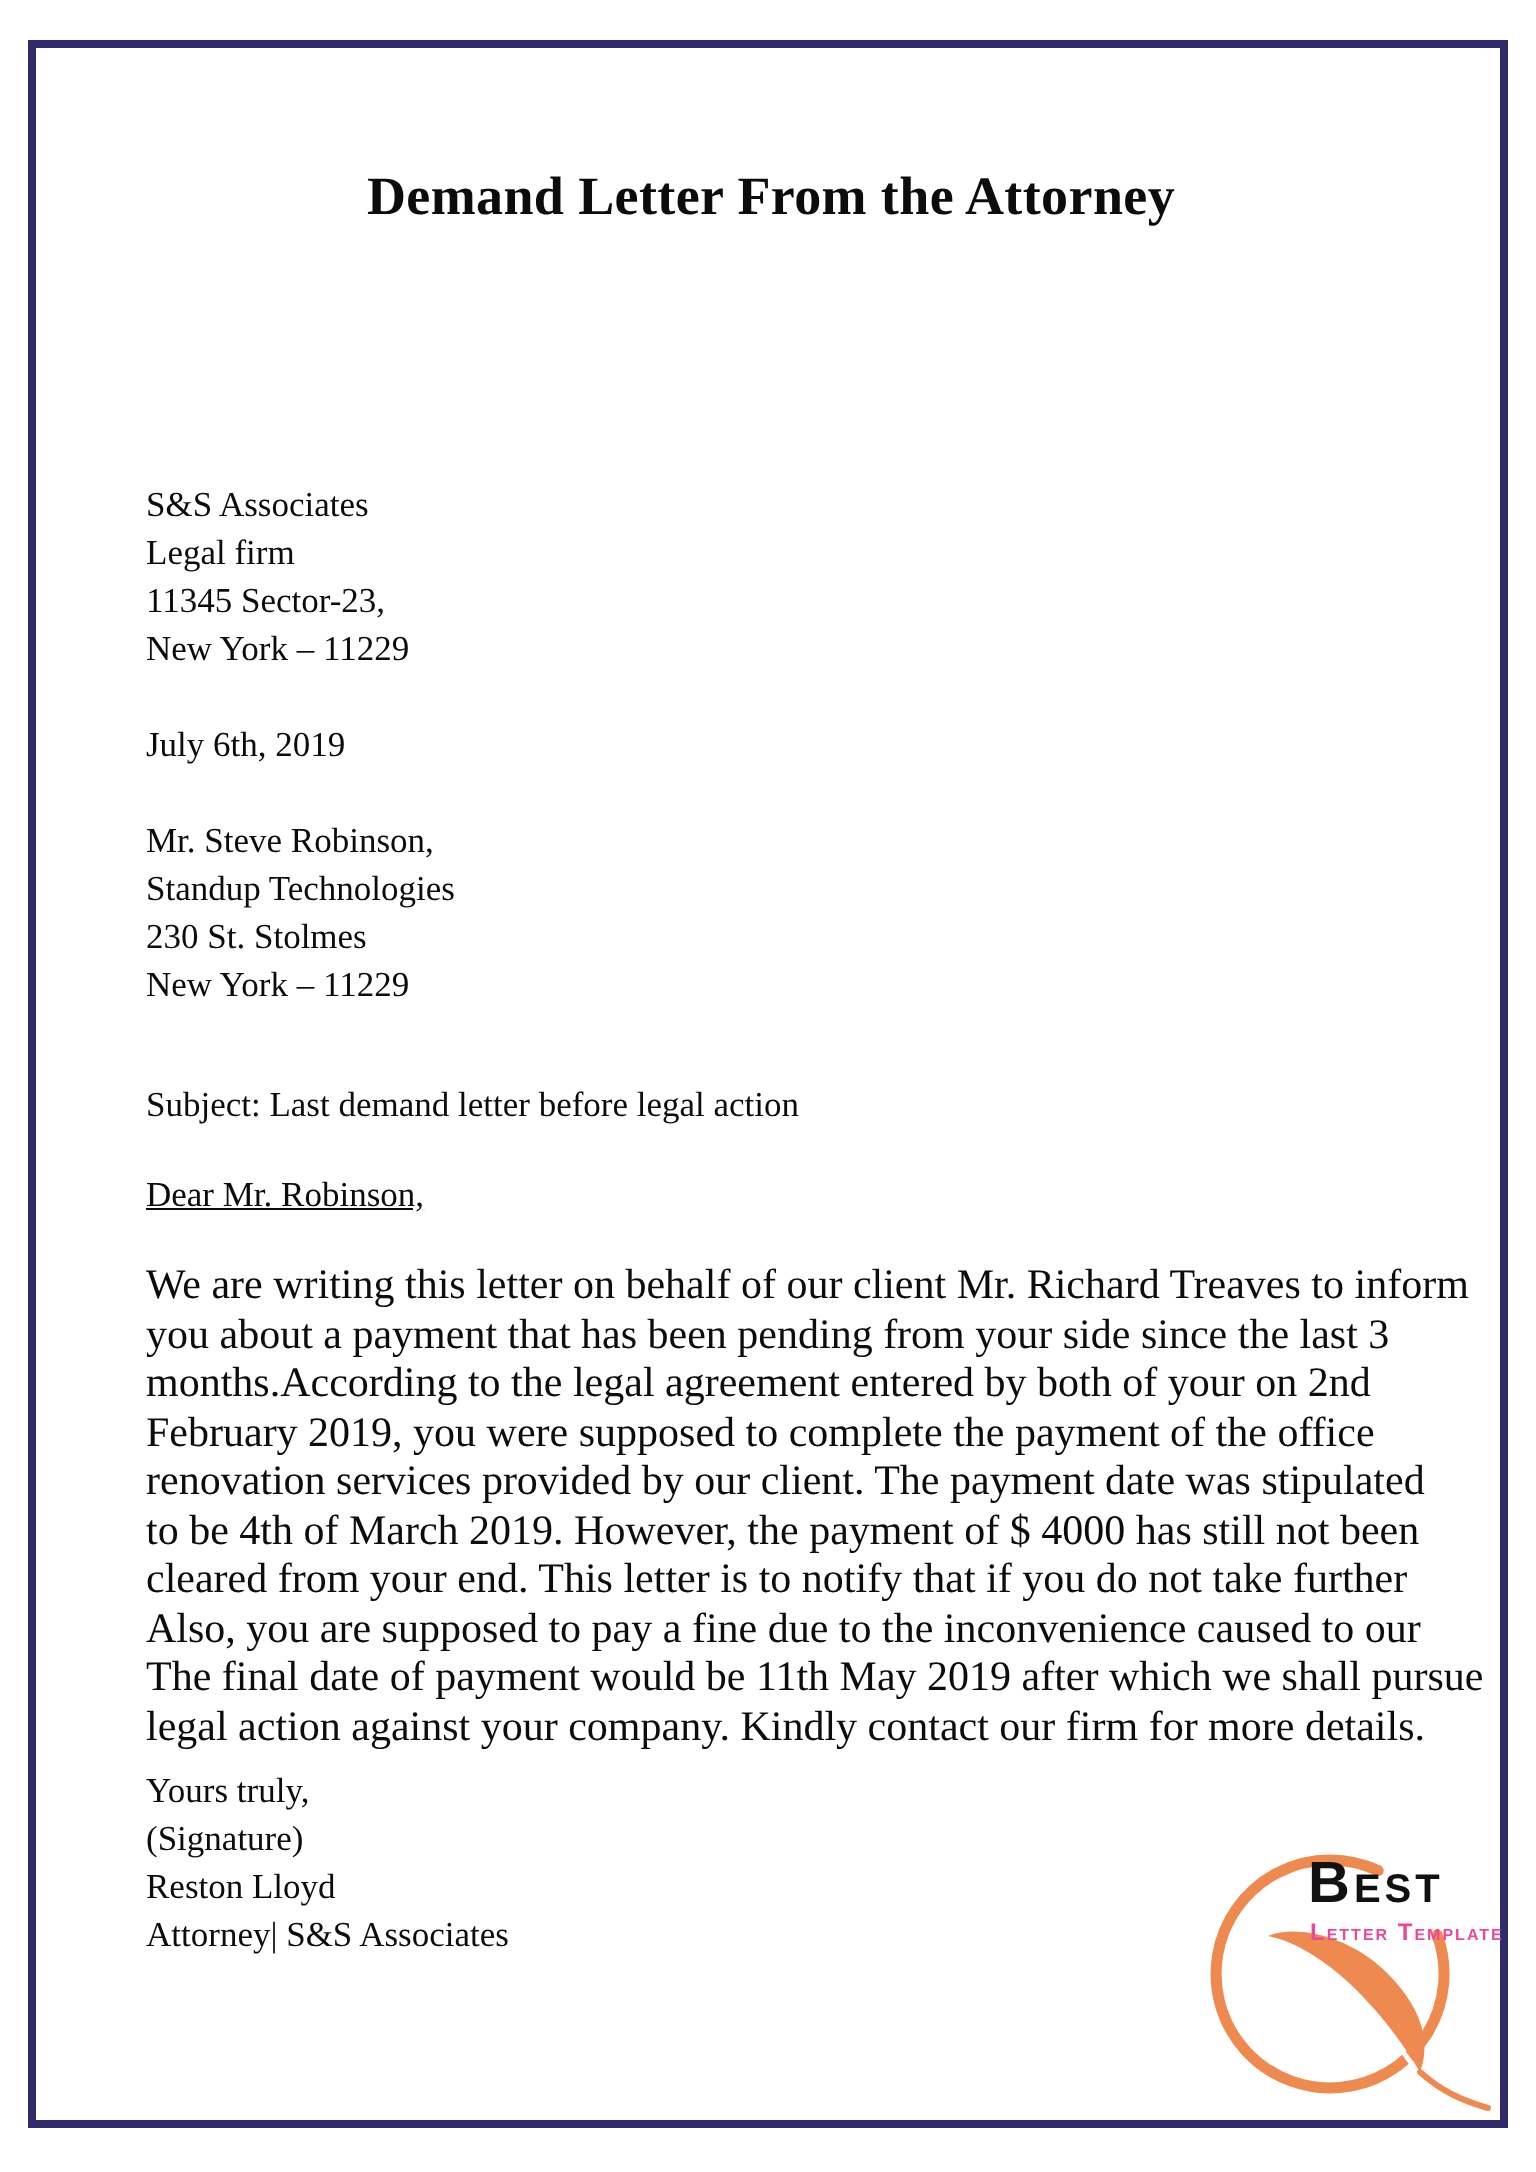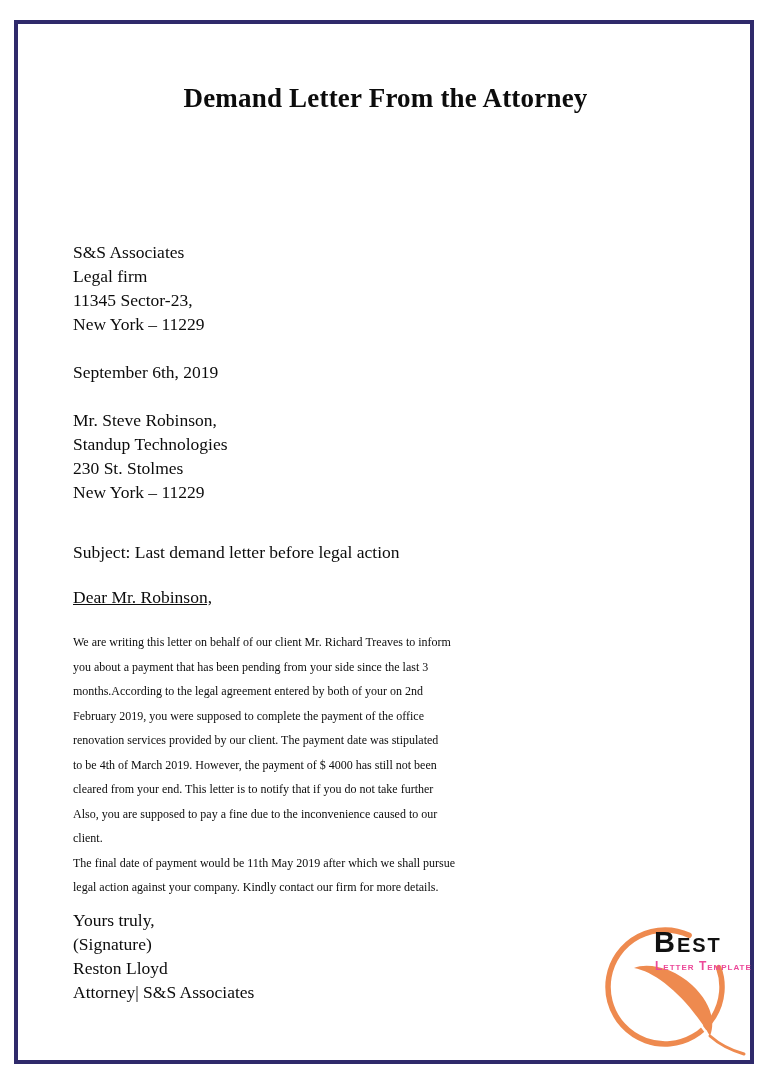--- a/index.html
+++ b/index.html
@@ -31,21 +31,21 @@
     line-height:36px;
     margin:0;
     letter-spacing:.2px;
   }
   .ln{
     font-size:17.5px;
     line-height:24px;
     white-space:nowrap;
   }
   .body-ln{
-    font-size:12px;
+    font-size:21px;
     line-height:24.5px;
     white-space:nowrap;
   }
   .block-sender{margin-top:124px;}
   .block-date{margin-top:24px;}
   .block-recipient{margin-top:24px;}
   .block-subject{margin-top:36px;}
   .block-salutation{margin-top:21px;text-decoration:underline;}
   .block-body{margin-top:21px;}
   .block-closing{margin-top:8px;}
@@ -89,21 +89,21 @@
   <h1 class="letter-title">Demand Letter From the Attorney</h1>
 
   <div class="block-sender">
     <div class="ln">S&amp;S Associates</div>
     <div class="ln">Legal firm</div>
     <div class="ln">11345 Sector-23,</div>
     <div class="ln">New York – 11229</div>
   </div>
 
   <div class="block-date">
-    <div class="ln">September 6th, 2019</div>
+    <div class="ln">July 6th, 2019</div>
   </div>
 
   <div class="block-recipient">
     <div class="ln">Mr. Steve Robinson,</div>
     <div class="ln">Standup Technologies</div>
     <div class="ln">230 St. Stolmes</div>
     <div class="ln">New York – 11229</div>
   </div>
 
   <div class="block-subject">
@@ -116,21 +116,20 @@
 
   <div class="block-body">
     <div class="body-ln">We are writing this letter on behalf of our client Mr. Richard Treaves to inform</div>
     <div class="body-ln">you about a payment that has been pending from your side since the last 3</div>
     <div class="body-ln">months.According to the legal agreement entered by both of your on 2nd</div>
     <div class="body-ln">February 2019, you were supposed to complete the payment of the office</div>
     <div class="body-ln">renovation services provided by our client. The payment date was stipulated</div>
     <div class="body-ln">to be 4th of March 2019. However, the payment of $ 4000 has still not been</div>
     <div class="body-ln">cleared from your end. This letter is to notify that if you do not take further</div>
     <div class="body-ln">Also, you are supposed to pay a fine due to the inconvenience caused to our</div>
-    <div class="body-ln">client.</div>
     <div class="body-ln">The final date of payment would be 11th May 2019 after which we shall pursue</div>
     <div class="body-ln">legal action against your company. Kindly contact our firm for more details.</div>
   </div>
 
   <div class="block-closing">
     <div class="ln">Yours truly,</div>
     <div class="ln">(Signature)</div>
     <div class="ln">Reston Lloyd</div>
     <div class="ln">Attorney| S&amp;S Associates</div>
   </div>

